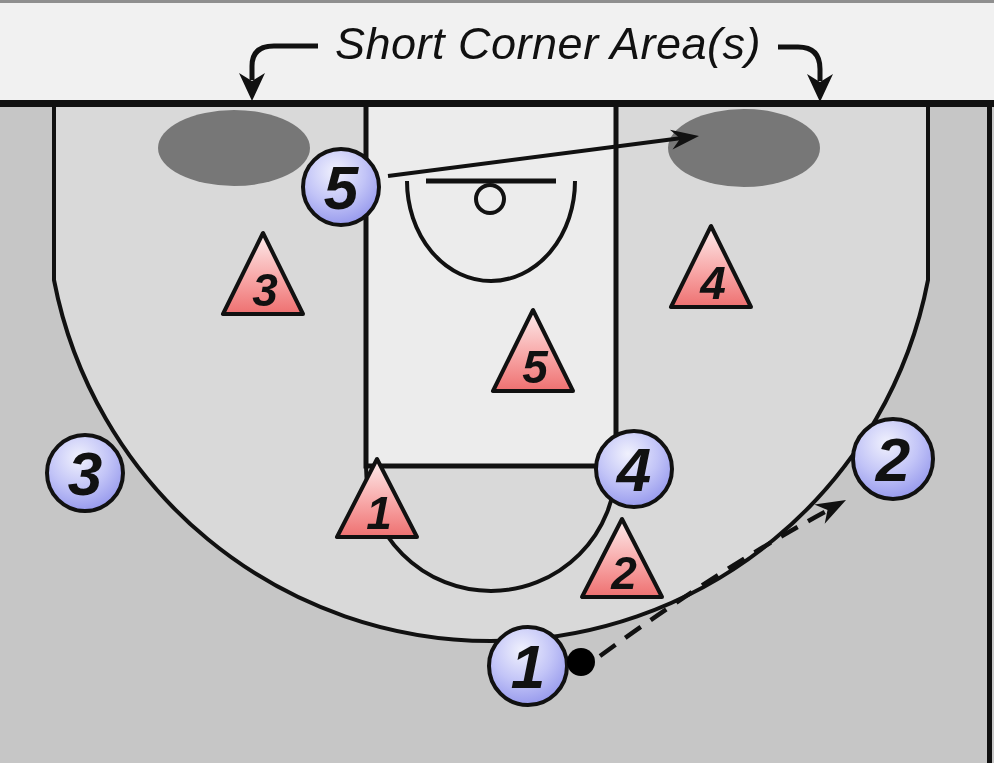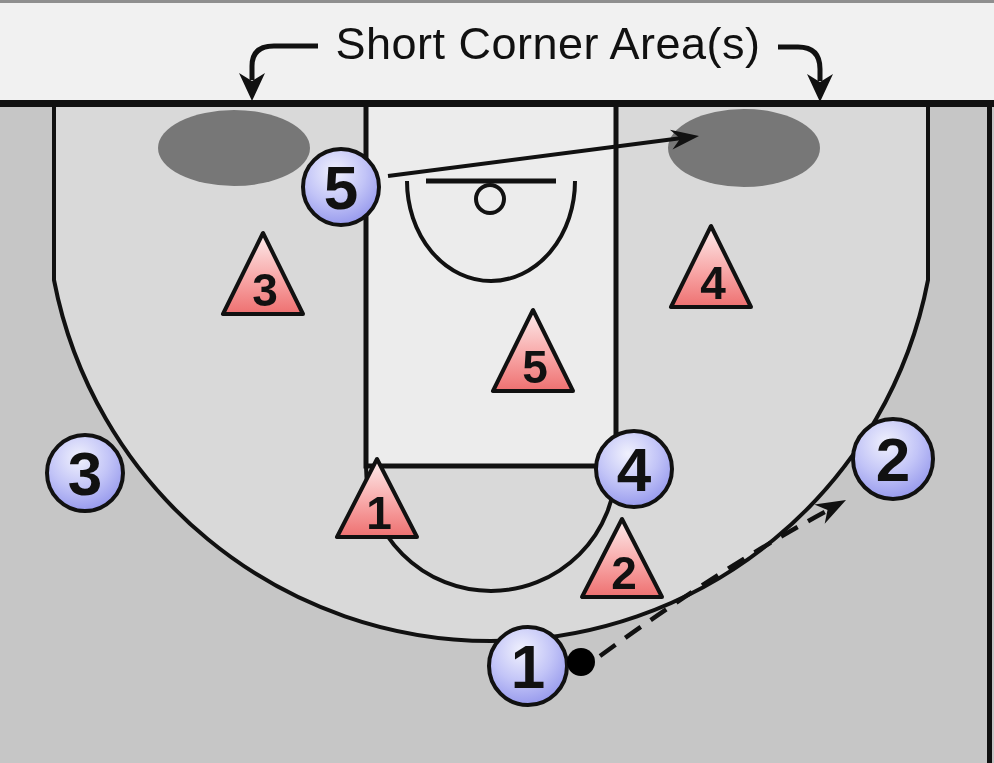--- a/index.html
+++ b/index.html
@@ -1,16 +1,16 @@
 <!DOCTYPE html>
 <html><head>
 <meta charset="utf-8">
 <style>
   html,body{margin:0;padding:0;background:#ffffff;}
-  .stage{position:relative;width:994px;height:763px;overflow:hidden;font-family:"Liberation Sans",sans-serif;}
+  .stage{position:relative;width:994px;height:763px;overflow:hidden;font-family:"Liberation Sans",sans-serif;font-style:italic;}
   svg{display:block;}
   text{font-family:"Liberation Sans",sans-serif;fill:#111;}
   .title-text{font-size:45px;font-weight:400;letter-spacing:0.5px;}
   .o-num{font-size:62px;font-weight:bold;}
   .d-num{font-size:46px;font-weight:bold;}
 </style>
 </head>
 <body>
 
 <div class="stage">

